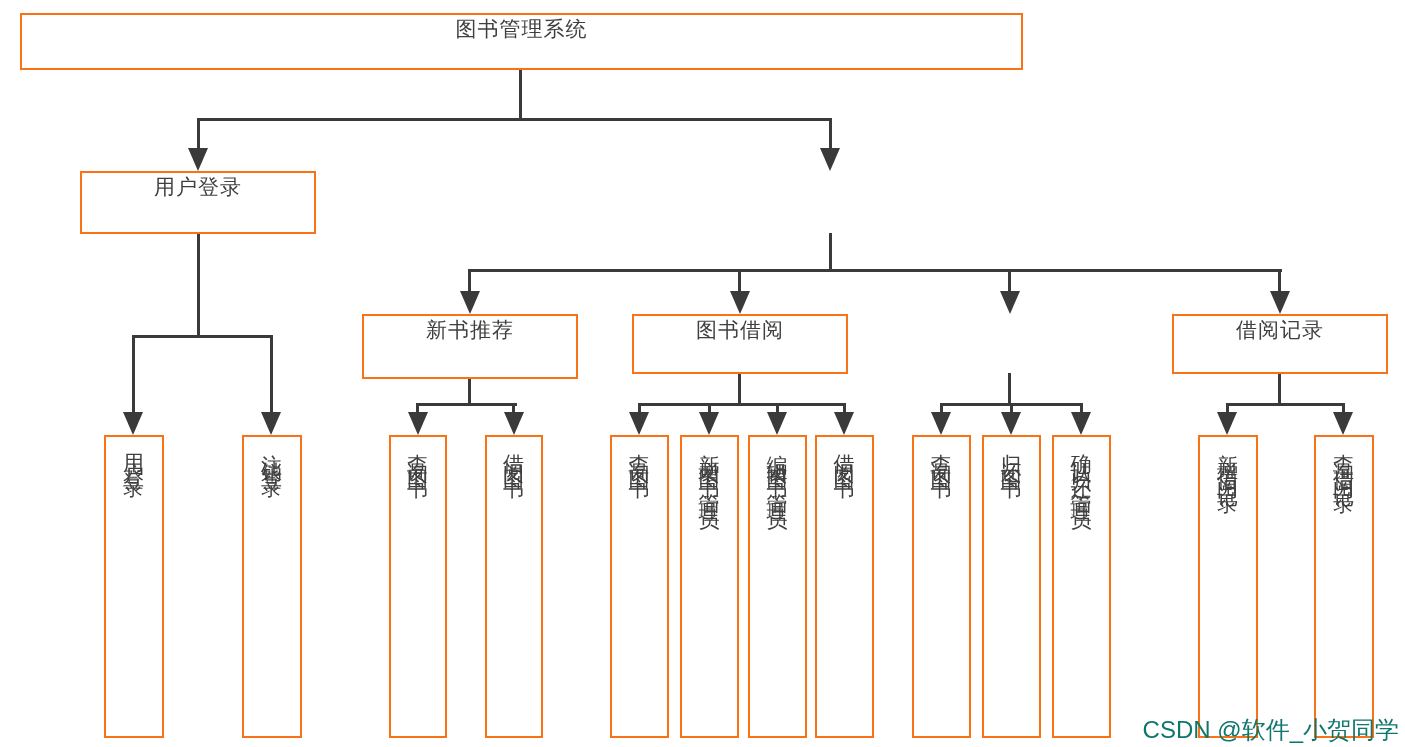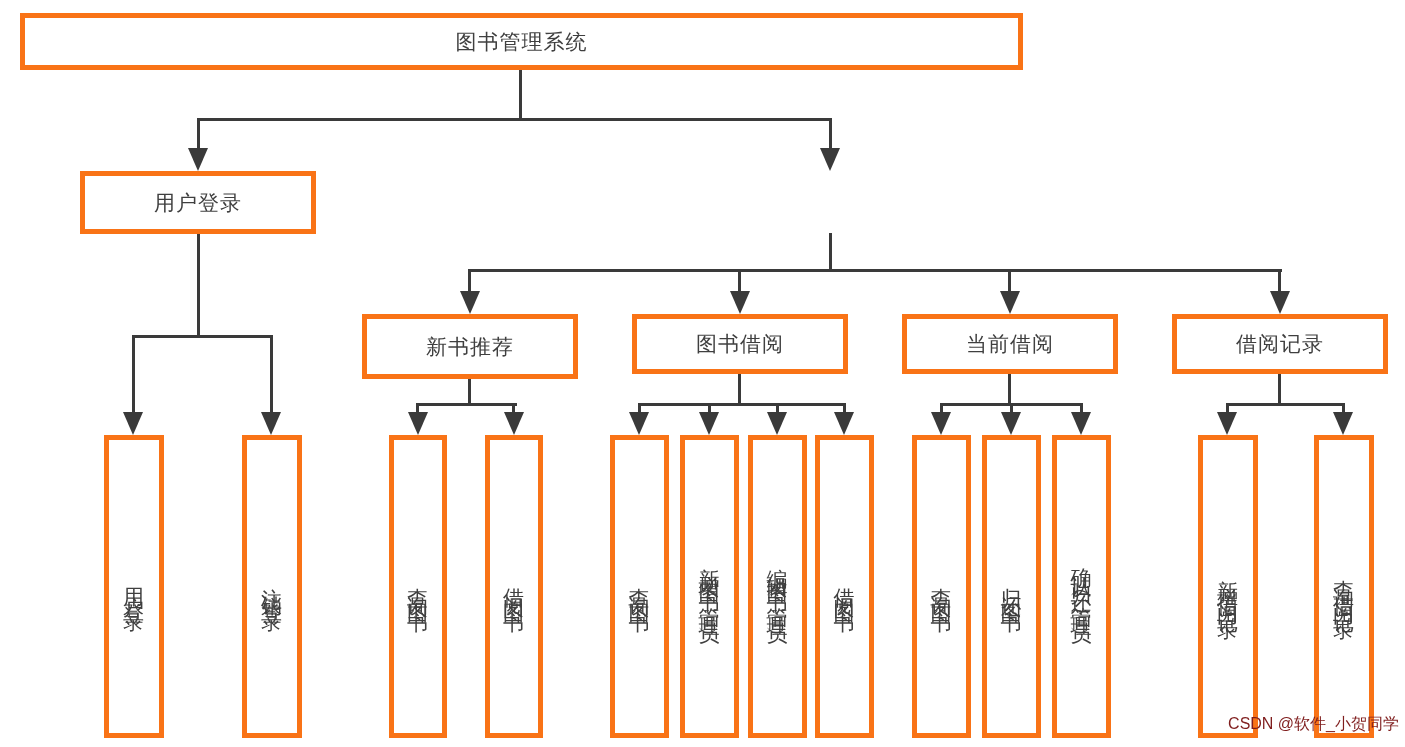--- a/index.html
+++ b/index.html
@@ -9,23 +9,22 @@
     height: 747px;
     background: #ffffff;
     overflow: hidden;
     font-family: "Liberation Sans", "DejaVu Sans", sans-serif;
   }
   
   .box {
     position: absolute;
     box-sizing: border-box;
     background: #ffffff;
-    border: 5px solid #f97316;
+    border: 2px solid #f97316;
     display: flex;
-    align-items: center;
     justify-content: center;
     z-index: 2;
   }
   .box .lbl {
     font-size: 21px;
     color: #3f3f3f;
     letter-spacing: 1px;
     white-space: nowrap;
   }
   .leaf .lbl {
@@ -42,22 +41,22 @@
   .ar {
     position: absolute; width: 0; height: 0; z-index: 1;
     border-left: 10px solid transparent;
     border-right: 10px solid transparent;
     border-top: 23px solid #3a3a3a;
   }
   .watermark {
     position: absolute;
     right: 6px;
     top: 714px;
-    font-size: 16px;
-    color: #7f1d1d;
+    font-size: 24px;
+    color: #0f766e;
     z-index: 5;
     white-space: nowrap;
   }
 </style>
 </head>
 <body>
 
 <div class="canvas">
 
   <div class="box" style="left:20px;top:13px;width:1003px;height:57px">
@@ -91,23 +90,20 @@
   <div class="vl" style="left:1008px;top:269px;height:24px"></div>
   <div class="ar" style="left:1000px;top:291px"></div>
   <div class="vl" style="left:1278px;top:269px;height:24px"></div>
   <div class="ar" style="left:1270px;top:291px"></div>
 
   <div class="box" style="left:362px;top:314px;width:216px;height:65px">
     <span class="lbl">新书推荐</span>
   </div>
   <div class="box" style="left:632px;top:314px;width:216px;height:60px">
     <span class="lbl">图书借阅</span>
-  </div>
-  <div class="box" style="left:902px;top:314px;width:216px;height:60px">
-    <span class="lbl">当前借阅</span>
   </div>
   <div class="box" style="left:1172px;top:314px;width:216px;height:60px">
     <span class="lbl">借阅记录</span>
   </div>
 
   <div class="vl" style="left:468px;top:373px;height:33px"></div>
   <div class="hl" style="left:416px;top:403px;width:101px"></div>
   <div class="vl" style="left:416px;top:403px;height:11px"></div>
   <div class="ar" style="left:408px;top:412px"></div>
   <div class="vl" style="left:512px;top:403px;height:11px"></div>

